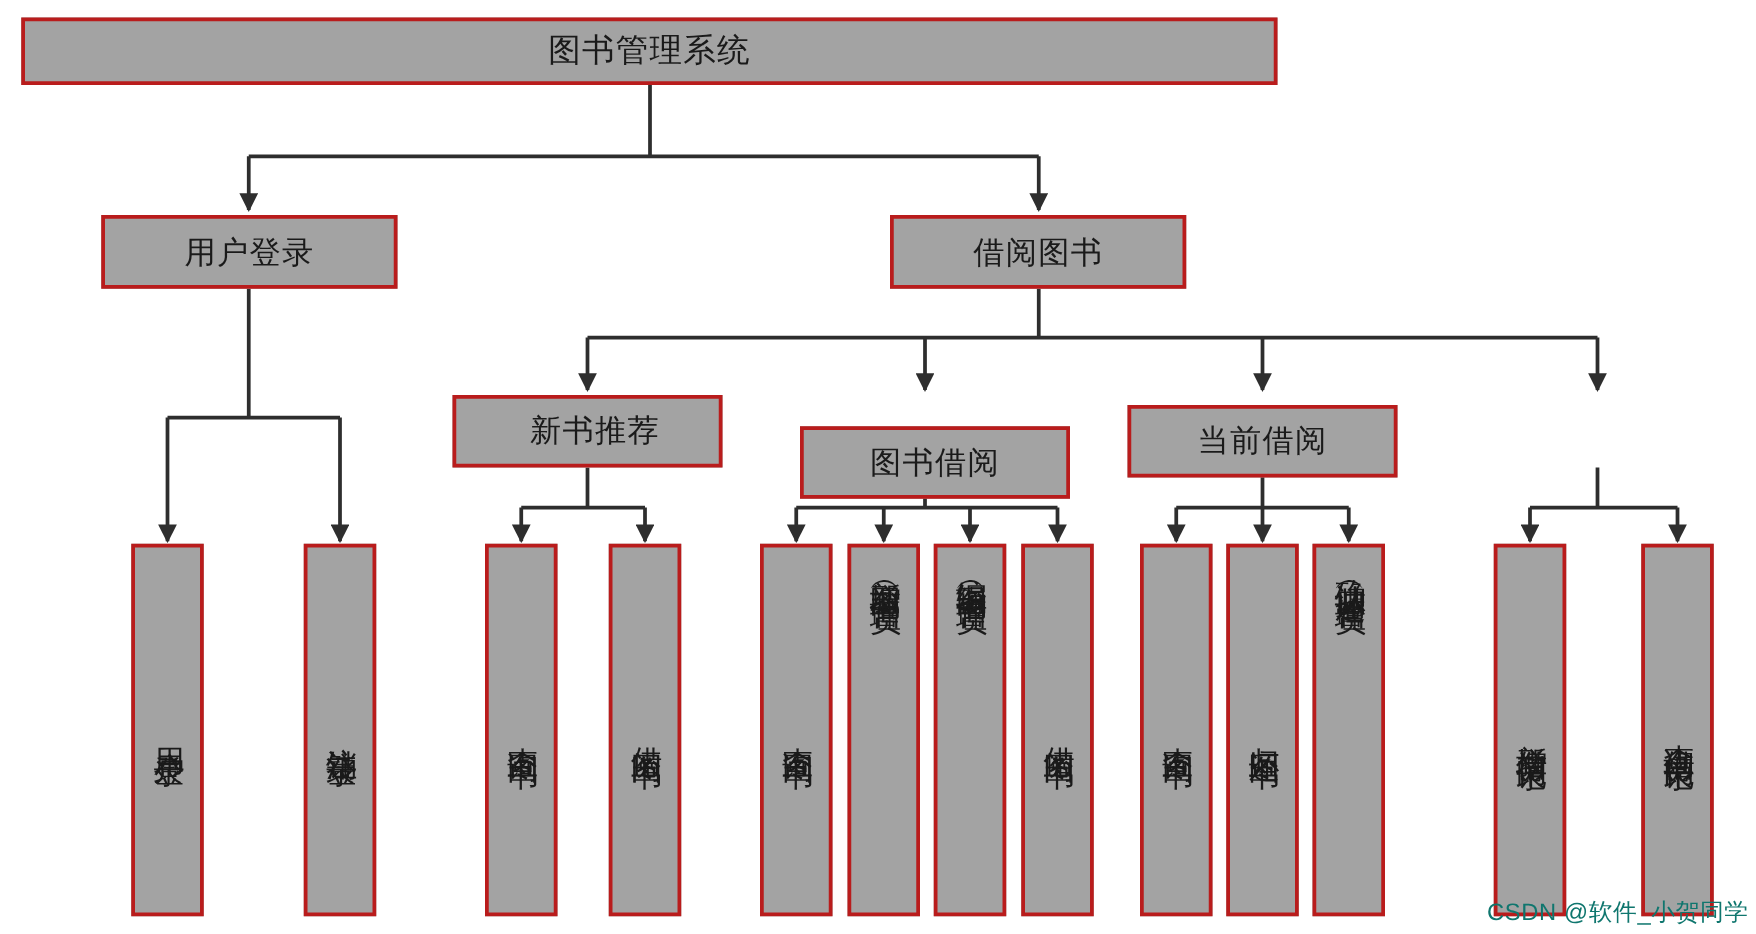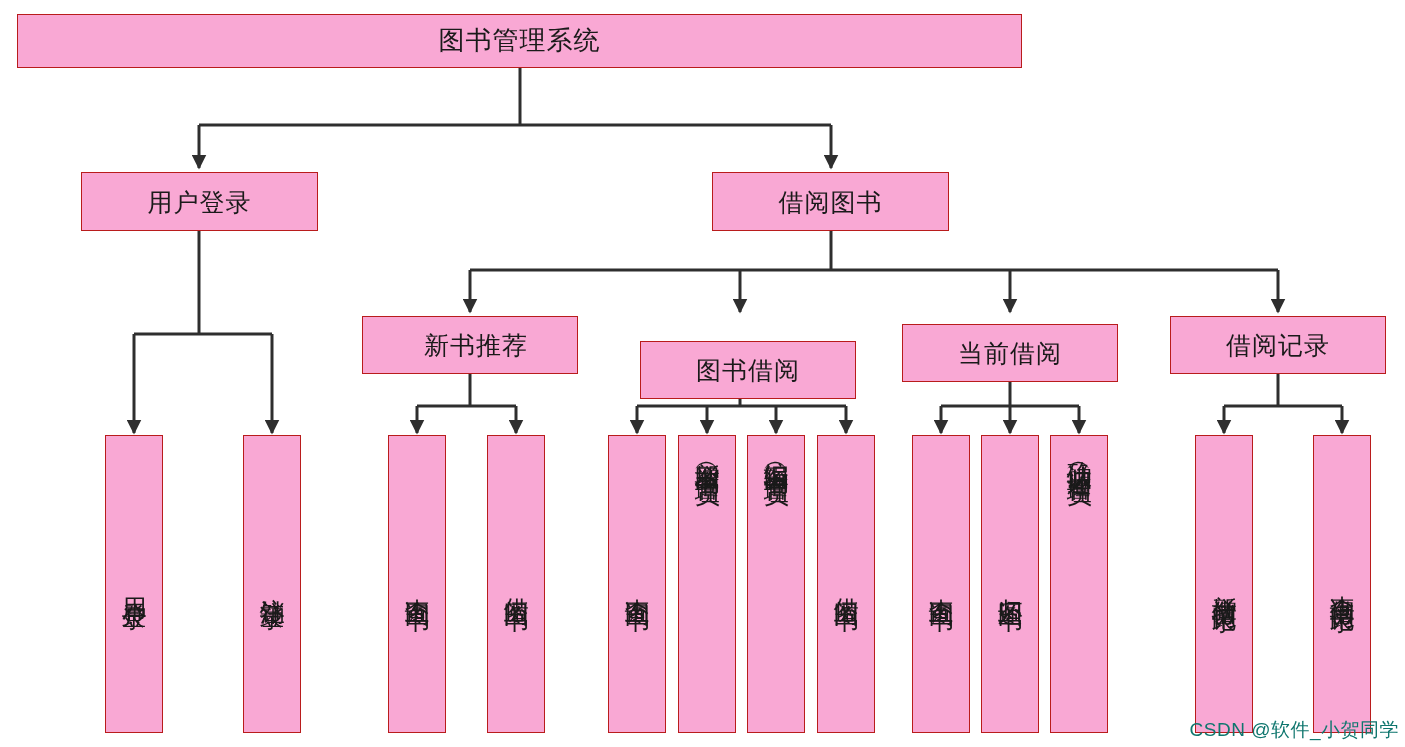--- a/index.html
+++ b/index.html
@@ -21,22 +21,22 @@
     position: absolute;
     left: 0;
     top: 0;
     width: 1405px;
     height: 747px;
     pointer-events: none;
   }
   .node {
     position: absolute;
     box-sizing: border-box;
-    border: 1px solid #b91c1c;
-    background: #f9a8d4;
+    border: 3px solid #b91c1c;
+    background: #a3a3a3;
     display: flex;
     align-items: center;
     justify-content: center;
     color: #1a1a1a;
   }
   .node.horiz {
     font-size: 25px;
     line-height: 1.2;
     letter-spacing: 1px;
   }
@@ -124,21 +124,20 @@
   </svg>
 
   <div class="node horiz root" style="left:17px;top:14px;width:1005px;height:54px;">图书管理系统</div>
 
   <div class="node horiz" style="left:81px;top:172px;width:237px;height:59px;">用户登录</div>
   <div class="node horiz" style="left:712px;top:172px;width:237px;height:59px;">借阅图书</div>
 
   <div class="node horiz" style="left:362px;top:316px;width:216px;height:58px;padding-left:12px;">新书推荐</div>
   <div class="node horiz" style="left:640px;top:316px;width:216px;height:58px;margin-top:25px;">图书借阅</div>
   <div class="node horiz" style="left:902px;top:324px;width:216px;height:58px;">当前借阅</div>
-  <div class="node horiz" style="left:1170px;top:316px;width:216px;height:58px;">借阅记录</div>
 
   <div class="node vert" style="left:105px;top:435px;width:58px;height:298px;">用户登录</div>
   <div class="node vert" style="left:243px;top:435px;width:58px;height:298px;">注销登录</div>
 
   <div class="node vert" style="left:388px;top:435px;width:58px;height:298px;">查询图书</div>
   <div class="node vert" style="left:487px;top:435px;width:58px;height:298px;">借阅图书</div>
 
   <div class="node vert" style="left:608px;top:435px;width:58px;height:298px;">查询图书</div>
   <div class="node vert toptext" style="left:678px;top:435px;width:58px;height:298px;">新增图书（管理员）</div>
   <div class="node vert toptext" style="left:747px;top:435px;width:58px;height:298px;">编辑图书（管理员）</div>

